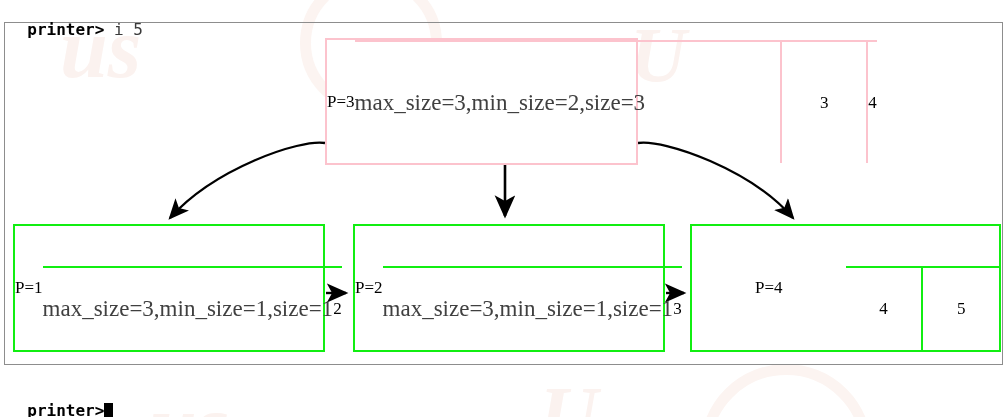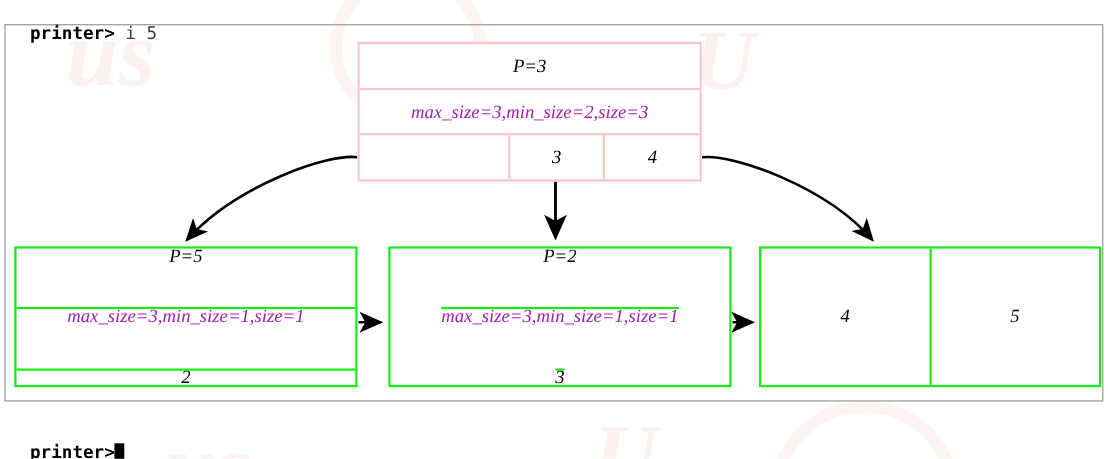--- a/index.html
+++ b/index.html
@@ -97,52 +97,50 @@
     pointer-events: none;
   }
 
   
   .node {
     position: absolute;
     box-sizing: border-box;
     background: #ffffff;
     z-index: 4;
     display: flex;
-    flex-direction: column;
-    font-style: italic;
   }
   .node-root {
     border: 2px solid #fcc3cd;
     left: 325px;
     top: 38px;
     width: 313px;
     height: 127px;
   }
   .node-leaf {
     border: 2px solid #11ee11;
     top: 224px;
     height: 128px;
   }
   .leaf-1 { left: 13px;  width: 312px; }
-  .leaf-2 { left: 353px; width: 312px; align-items: center; }
+  .leaf-2 { left: 353px; width: 312px; }
   .leaf-3 { left: 690px; width: 311px; }
 
   .node-row {
     display: flex;
     flex: 1 1 0;
     align-items: center;
     justify-content: center;
     box-sizing: border-box;
     min-height: 0;
   }
   .node-root .node-row + .node-row { border-top: 2px solid #fcc3cd; }
   .node-leaf .node-row + .node-row { border-top: 2px solid #11ee11; margin-top: 40px; }
 
   .row-title   { font-size: 17px; color: #000; }
-  .row-meta    { font-size: 17px; color: #a21caf; white-space: nowrap; }
+  .row-meta    { font-size: 23px; color: #404040; white-space: nowrap; }
   .row-values  { padding: 0; }
 
   .cell {
     flex: 1 1 0;
     height: 100%;
     display: flex;
     align-items: center;
     justify-content: center;
     font-size: 17px;
     color: #000;
@@ -196,21 +194,21 @@
   </div>
   <div class="node-row row-values">
     <div class="cell"></div>
     <div class="cell">3</div>
     <div class="cell">4</div>
   </div>
 </div>
 
 <div class="node node-leaf leaf-1">
   <div class="node-row row-title">
-    <span>P=5</span>
+    <span>P=1</span>
   </div>
   <div class="node-row row-meta">
     <span>max_size=3,min_size=1,size=1</span>
   </div>
   <div class="node-row row-values">
     <div class="cell">2</div>
   </div>
 </div>
 
 <div class="node node-leaf leaf-2">
@@ -219,20 +217,23 @@
   </div>
   <div class="node-row row-meta">
     <span>max_size=3,min_size=1,size=1</span>
   </div>
   <div class="node-row row-values">
     <div class="cell">3</div>
   </div>
 </div>
 
 <div class="node node-leaf leaf-3">
+  <div class="node-row row-title">
+    <span>P=4</span>
+  </div>
   <div class="node-row row-values">
     <div class="cell">4</div>
     <div class="cell">5</div>
   </div>
 </div>
 
 <div class="prompt-line prompt-bottom">
   <span class="prompt-label">printer&gt;</span><span class="prompt-cmd"></span><span class="cursor-block"></span>
 </div>
 

